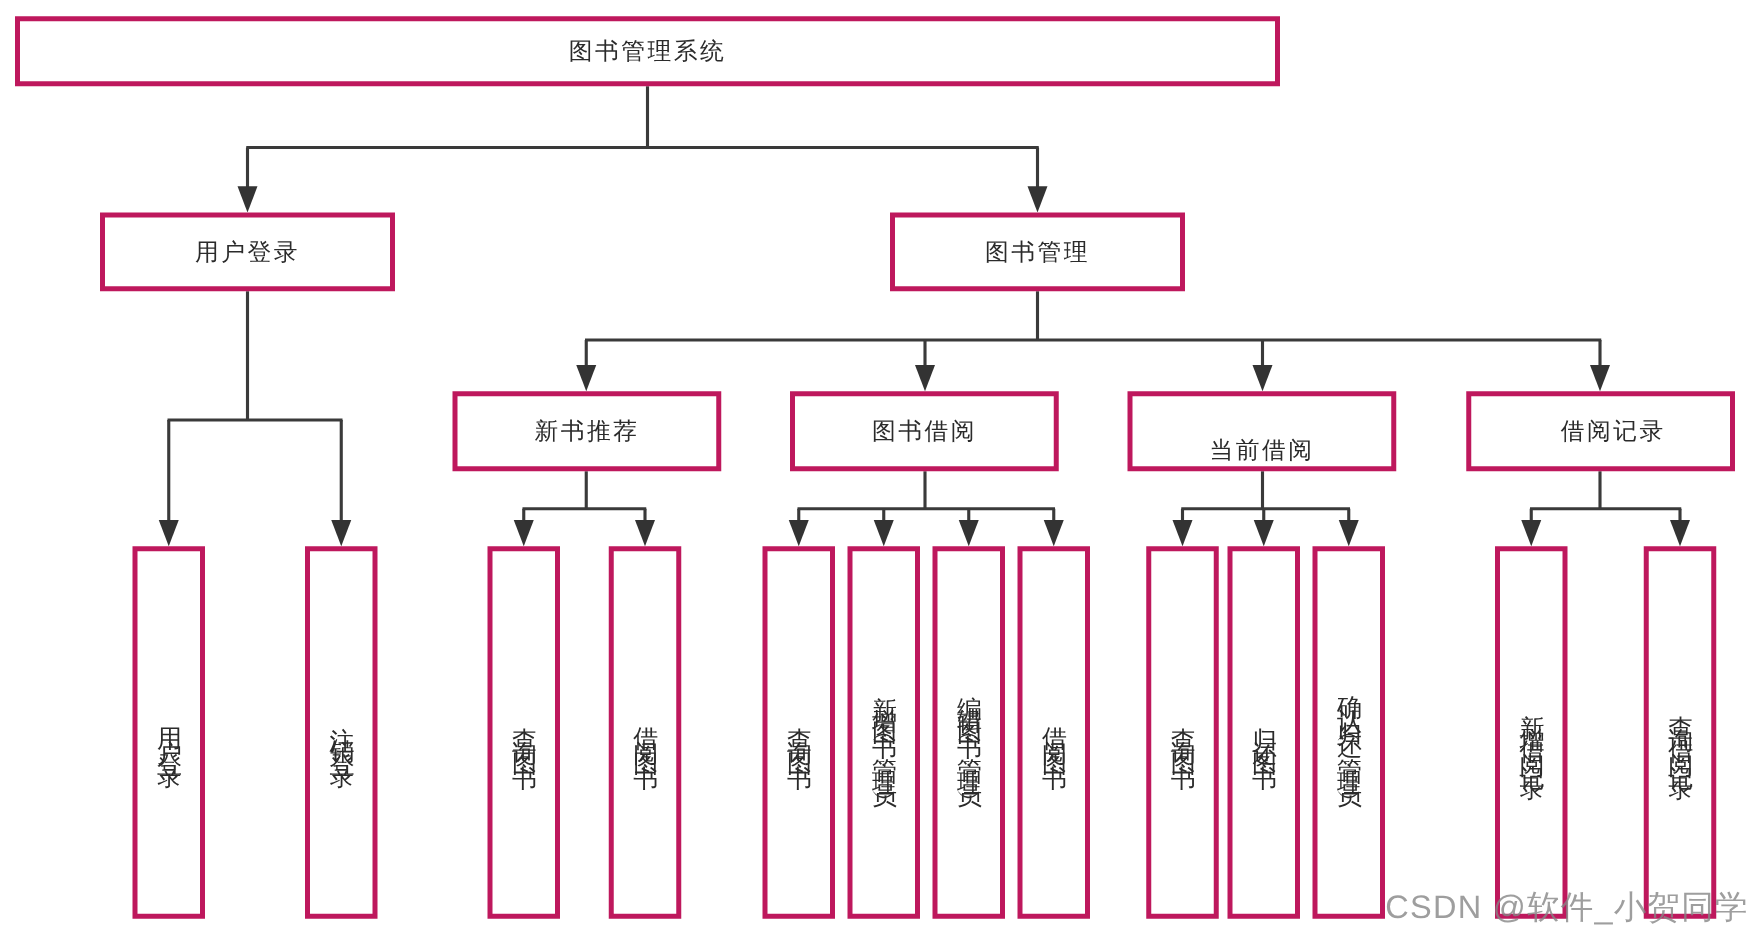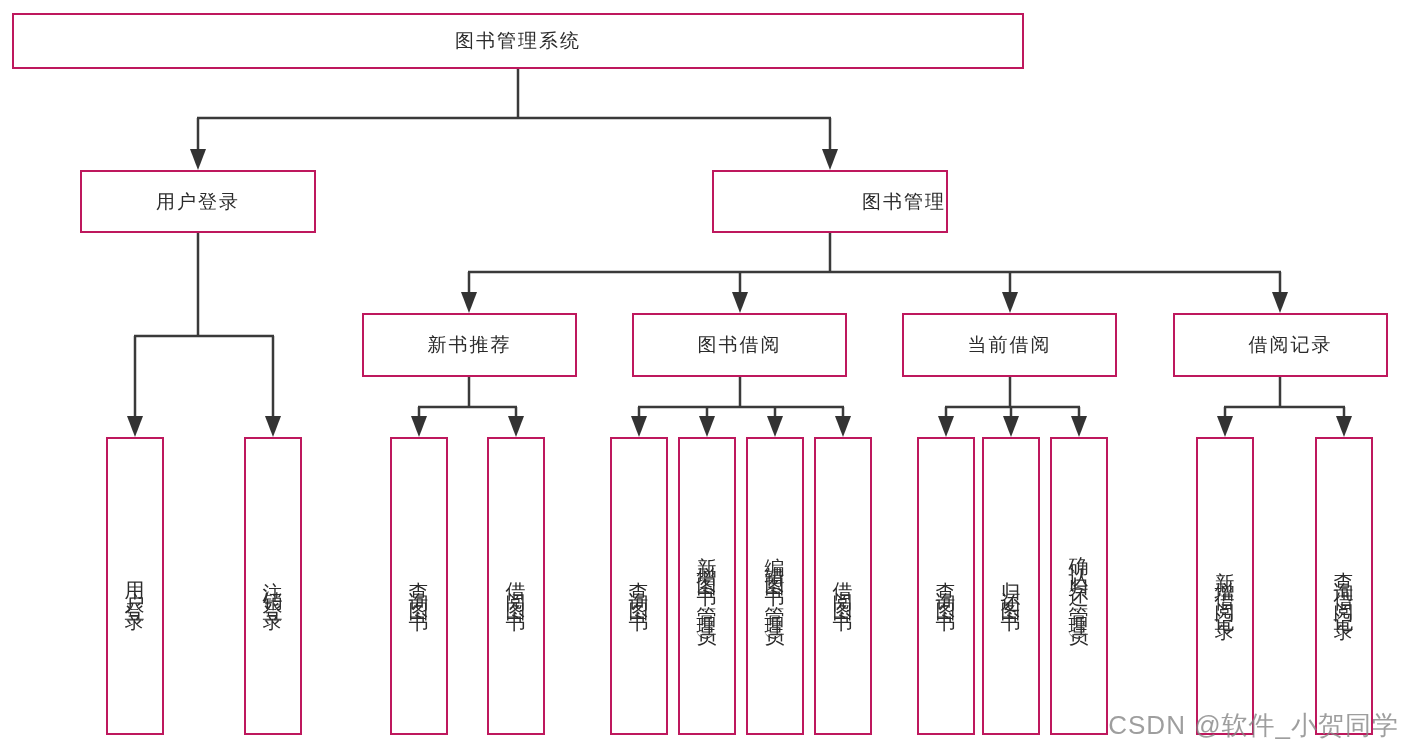--- a/index.html
+++ b/index.html
@@ -13,21 +13,21 @@
   }
   .connectors {
     position: absolute;
     left: 0; top: 0;
     width: 1405px; height: 747px;
   }
   .node {
     position: absolute;
     box-sizing: border-box;
     background: #ffffff;
-    border: 2px solid #be185d;
+    border: 4px solid #be185d;
     display: flex;
     align-items: center;
     justify-content: center;
     color: #2b2b2b;
   }
   .h-label {
     font-size: 19px;
     letter-spacing: 2px;
     white-space: nowrap;
   }
@@ -119,31 +119,31 @@
     </g>
   </svg>
 
   <div class="node" style="left:12px; top:13px; width:1012px; height:56px;">
     <span class="h-label">图书管理系统</span>
   </div>
 
   <div class="node" style="left:80px; top:170px; width:236px; height:63px;">
     <span class="h-label">用户登录</span>
   </div>
-  <div class="node" style="left:712px; top:170px; width:236px; height:63px;justify-content:flex-end;">
+  <div class="node" style="left:712px; top:170px; width:236px; height:63px;">
     <span class="h-label">图书管理</span>
   </div>
 
   <div class="node" style="left:362px; top:313px; width:215px; height:64px;">
     <span class="h-label">新书推荐</span>
   </div>
   <div class="node" style="left:632px; top:313px; width:215px; height:64px;text-align:right;">
     <span class="h-label">图书借阅</span>
   </div>
-  <div class="node" style="left:902px; top:313px; width:215px; height:64px;">
+  <div class="node" style="left:902px; top:313px; width:215px; height:64px;align-items:flex-end;">
     <span class="h-label">当前借阅</span>
   </div>
   <div class="node" style="left:1173px; top:313px; width:215px; height:64px;padding-left:20px;">
     <span class="h-label">借阅记录</span>
   </div>
 
   <div class="node" style="left:106px; top:437px; width:58px; height:298px;">
     <span class="v-label">用户登录</span>
   </div>
   <div class="node" style="left:244px; top:437px; width:58px; height:298px;">

